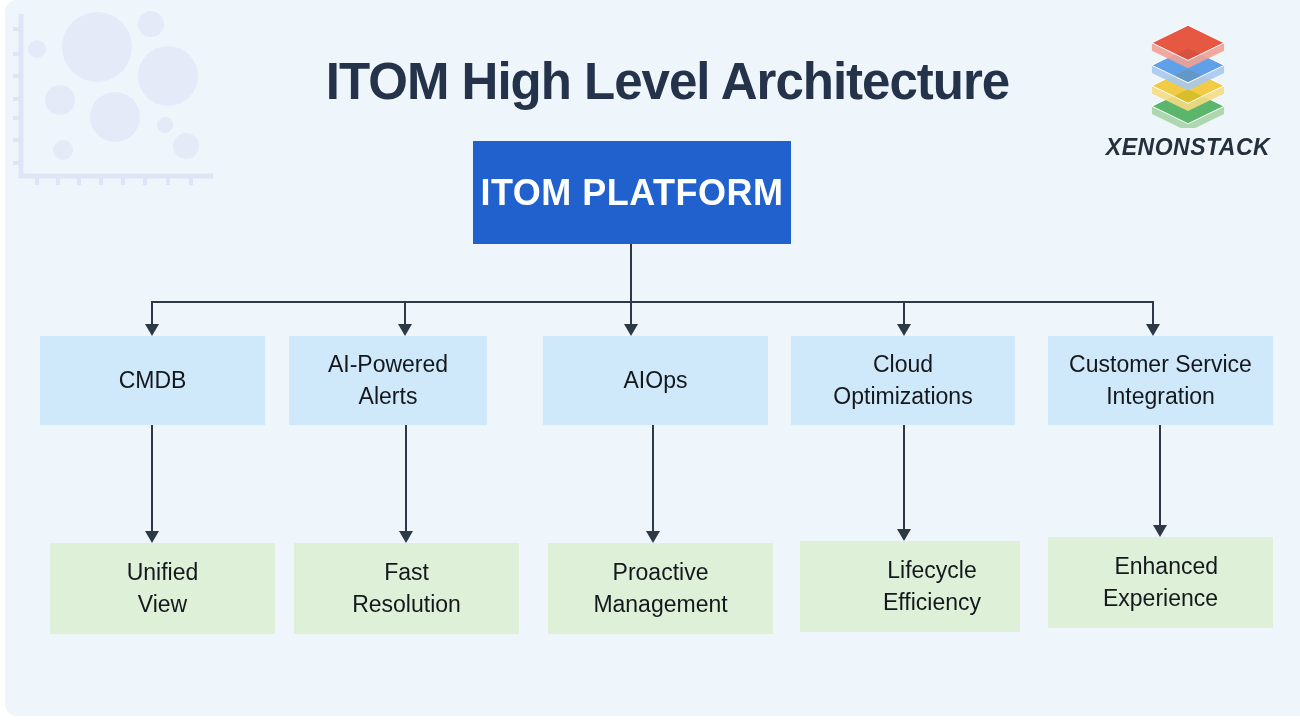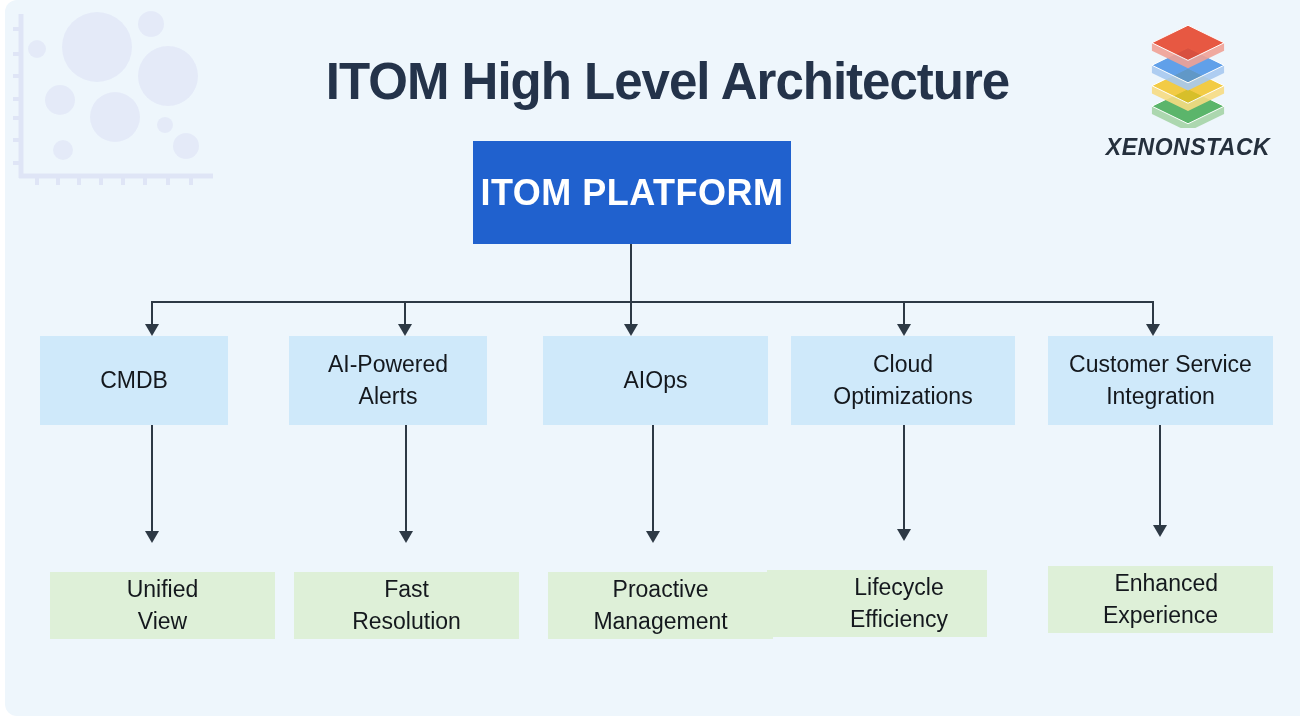--- a/index.html
+++ b/index.html
@@ -60,25 +60,24 @@
     font-weight: 700;
     letter-spacing: 0.5px;
   }
   .node.component {
     top: 336px; height: 89px;
     background: var(--component_bg, #cfe9fa);
     color: var(--node_text, #14181d);
     font-size: 23px;
   }
   .node.benefit {
-    height: 67px;
+    height: 91px;
     background: var(--benefit_bg, #def0d8);
     color: var(--node_text, #14181d);
     font-size: 23px;
-    margin-top: 29px;
   }
 
   
   .vline, .hline { position: absolute; background: var(--line, #2d3945); }
   .vline { width: 2px; }
   .hline { height: 2px; }
   .arrowhead {
     position: absolute;
     width: 0; height: 0;
     border-left: 7px solid transparent;
@@ -163,21 +162,21 @@
   <div class="vline" style="left:399px; top:303px; height:21px;"></div>
   <div class="vline" style="left:898px; top:303px; height:21px;"></div>
   <div class="vline" style="left:1147px; top:303px; height:21px;"></div>
 
   <div class="arrowhead" style="left:140px;  top:324px;"></div>
   <div class="arrowhead" style="left:393px;  top:324px;"></div>
   <div class="arrowhead" style="left:619px;  top:324px;"></div>
   <div class="arrowhead" style="left:892px;  top:324px;"></div>
   <div class="arrowhead" style="left:1141px; top:324px;"></div>
 
-  <div class="node component" style="left:35px; width:188px;">CMDB</div>
+  <div class="node component" style="left:35px; width:225px;">CMDB</div>
   <div class="node component" style="left:284px; width:198px;">AI-Powered
 Alerts</div>
   <div class="node component" style="left:538px; width:225px;">AIOps</div>
   <div class="node component" style="left:786px; width:224px;">Cloud
 Optimizations</div>
   <div class="node component" style="left:1043px; width:225px;">Customer Service
 Integration</div>
 
   <div class="vline" style="left:146px;  top:425px; height:106px;"></div>
   <div class="vline" style="left:400px;  top:425px; height:106px;"></div>
@@ -190,18 +189,18 @@
   <div class="arrowhead" style="left:641px;  top:531px;"></div>
   <div class="arrowhead" style="left:892px;  top:529px;"></div>
   <div class="arrowhead" style="left:1148px; top:525px;"></div>
 
   <div class="node benefit" style="left:45px; top:543px; width:225px;">Unified
 View</div>
   <div class="node benefit" style="left:289px; top:543px; width:225px;">Fast
 Resolution</div>
   <div class="node benefit" style="left:543px; top:543px; width:225px;">Proactive
 Management</div>
-  <div class="node benefit" style="left:762px; top:541px; width:220px;padding-left:44px;">Lifecycle
+  <div class="node benefit" style="left:795px; top:541px; width:220px;padding-left:44px;">Lifecycle
 Efficiency</div>
   <div class="node benefit" style="left:1043px; top:537px; width:225px;text-align:right;">Enhanced
 Experience</div>
 
 </div>
 
 </body></html>

